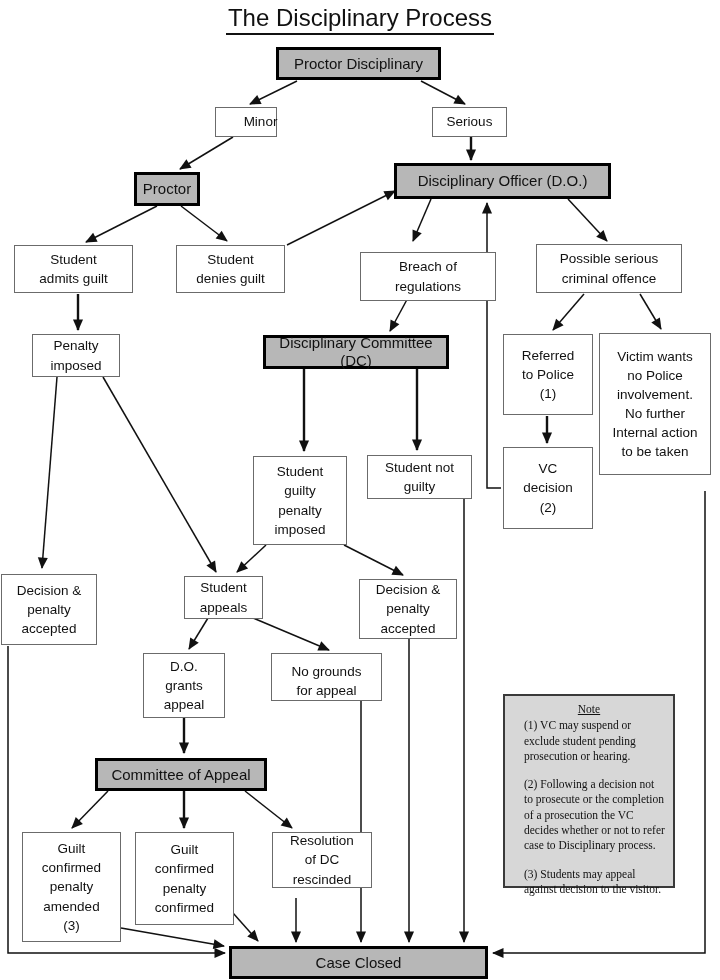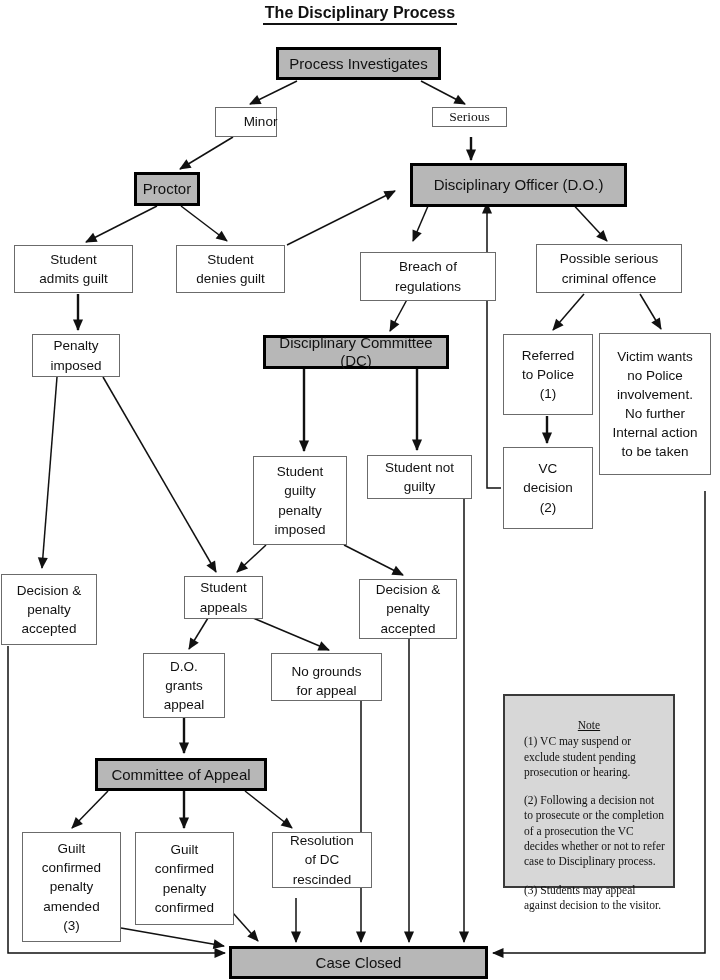--- a/index.html
+++ b/index.html
@@ -19,28 +19,28 @@
     text-align:center;font-size:13.5px;line-height:1.42;
   }
   .node .lbl{white-space:pre-line;}
   .hdr{
     background:#b7b7b7;border:3px solid #000;font-size:15px;line-height:1.2;
   }
   #title{
     position:absolute;left:0;top:4px;width:720px;text-align:center;
   }
   #title span{
-    display:inline-block;font-size:16px;font-weight:bold;
+    display:inline-block;font-size:24px;font-weight:normal;
     border-bottom:2.5px solid #111;padding:0 2px 1px 2px;letter-spacing:0px;
   }
   #note{
     position:absolute;box-sizing:border-box;left:503px;top:694px;width:172px;height:194px;
     background:#d7d7d7;border:2px solid #3a3a3a;
     font-family:"Liberation Serif","DejaVu Serif",serif;
-    font-size:11.5px;line-height:1.33;padding:22px 7px;text-align:left;
+    font-size:11.5px;line-height:1.33;padding:6px 7px;text-align:left;
   }
   #note .note-head{text-align:center;text-decoration:underline;margin:0 0 1px 0;}
   #note p{margin:0 0 13px 12px;}
 </style>
 </head>
 <body>
 
 <div id="slide">
 
   <div id="title"><span>The Disciplinary Process</span></div>
@@ -82,32 +82,32 @@
     <line class="thin" x1="361" y1="701" x2="361" y2="942" marker-end="url(#ah)"></line>
     <line class="thin" x1="409" y1="639" x2="409" y2="942" marker-end="url(#ah)"></line>
     <line class="thin" x1="464" y1="499" x2="464" y2="942" marker-end="url(#ah)"></line>
     <line class="thin" x1="233" y1="913" x2="258" y2="941" marker-end="url(#ah)"></line>
     <line class="thin" x1="121" y1="928" x2="224" y2="946" marker-end="url(#ah)"></line>
     <polyline class="thin" points="8,646 8,953 225,953" marker-end="url(#ah)"></polyline>
     <polyline class="thin" points="705,491 705,953 493,953" marker-end="url(#ah)"></polyline>
   </svg>
 
   <div class="node hdr" style="left:276px;top:47px;width:165px;height:33px;">
-      <span class="lbl">Process Investigates</span>
+      <span class="lbl">Proctor Disciplinary</span>
     </div>
   <div class="node" style="left:215px;top:107px;width:62px;height:30px;padding-left:29px;">
       <span class="lbl">Minor</span>
     </div>
-  <div class="node" style="left:432px;top:107px;width:75px;height:20px;font-family:Liberation Serif, serif;">
+  <div class="node" style="left:432px;top:107px;width:75px;height:30px;">
       <span class="lbl">Serious</span>
     </div>
   <div class="node hdr" style="left:134px;top:172px;width:66px;height:34px;">
       <span class="lbl">Proctor</span>
     </div>
-  <div class="node hdr" style="left:410px;top:163px;width:217px;height:44px;">
+  <div class="node hdr" style="left:394px;top:163px;width:217px;height:36px;">
       <span class="lbl">Disciplinary Officer (D.O.)</span>
     </div>
 
   <div class="node" style="left:14px;top:245px;width:119px;height:48px;">
       <span class="lbl">Student
 admits guilt</span>
     </div>
   <div class="node" style="left:176px;top:245px;width:109px;height:48px;">
       <span class="lbl">Student
 denies guilt</span>

